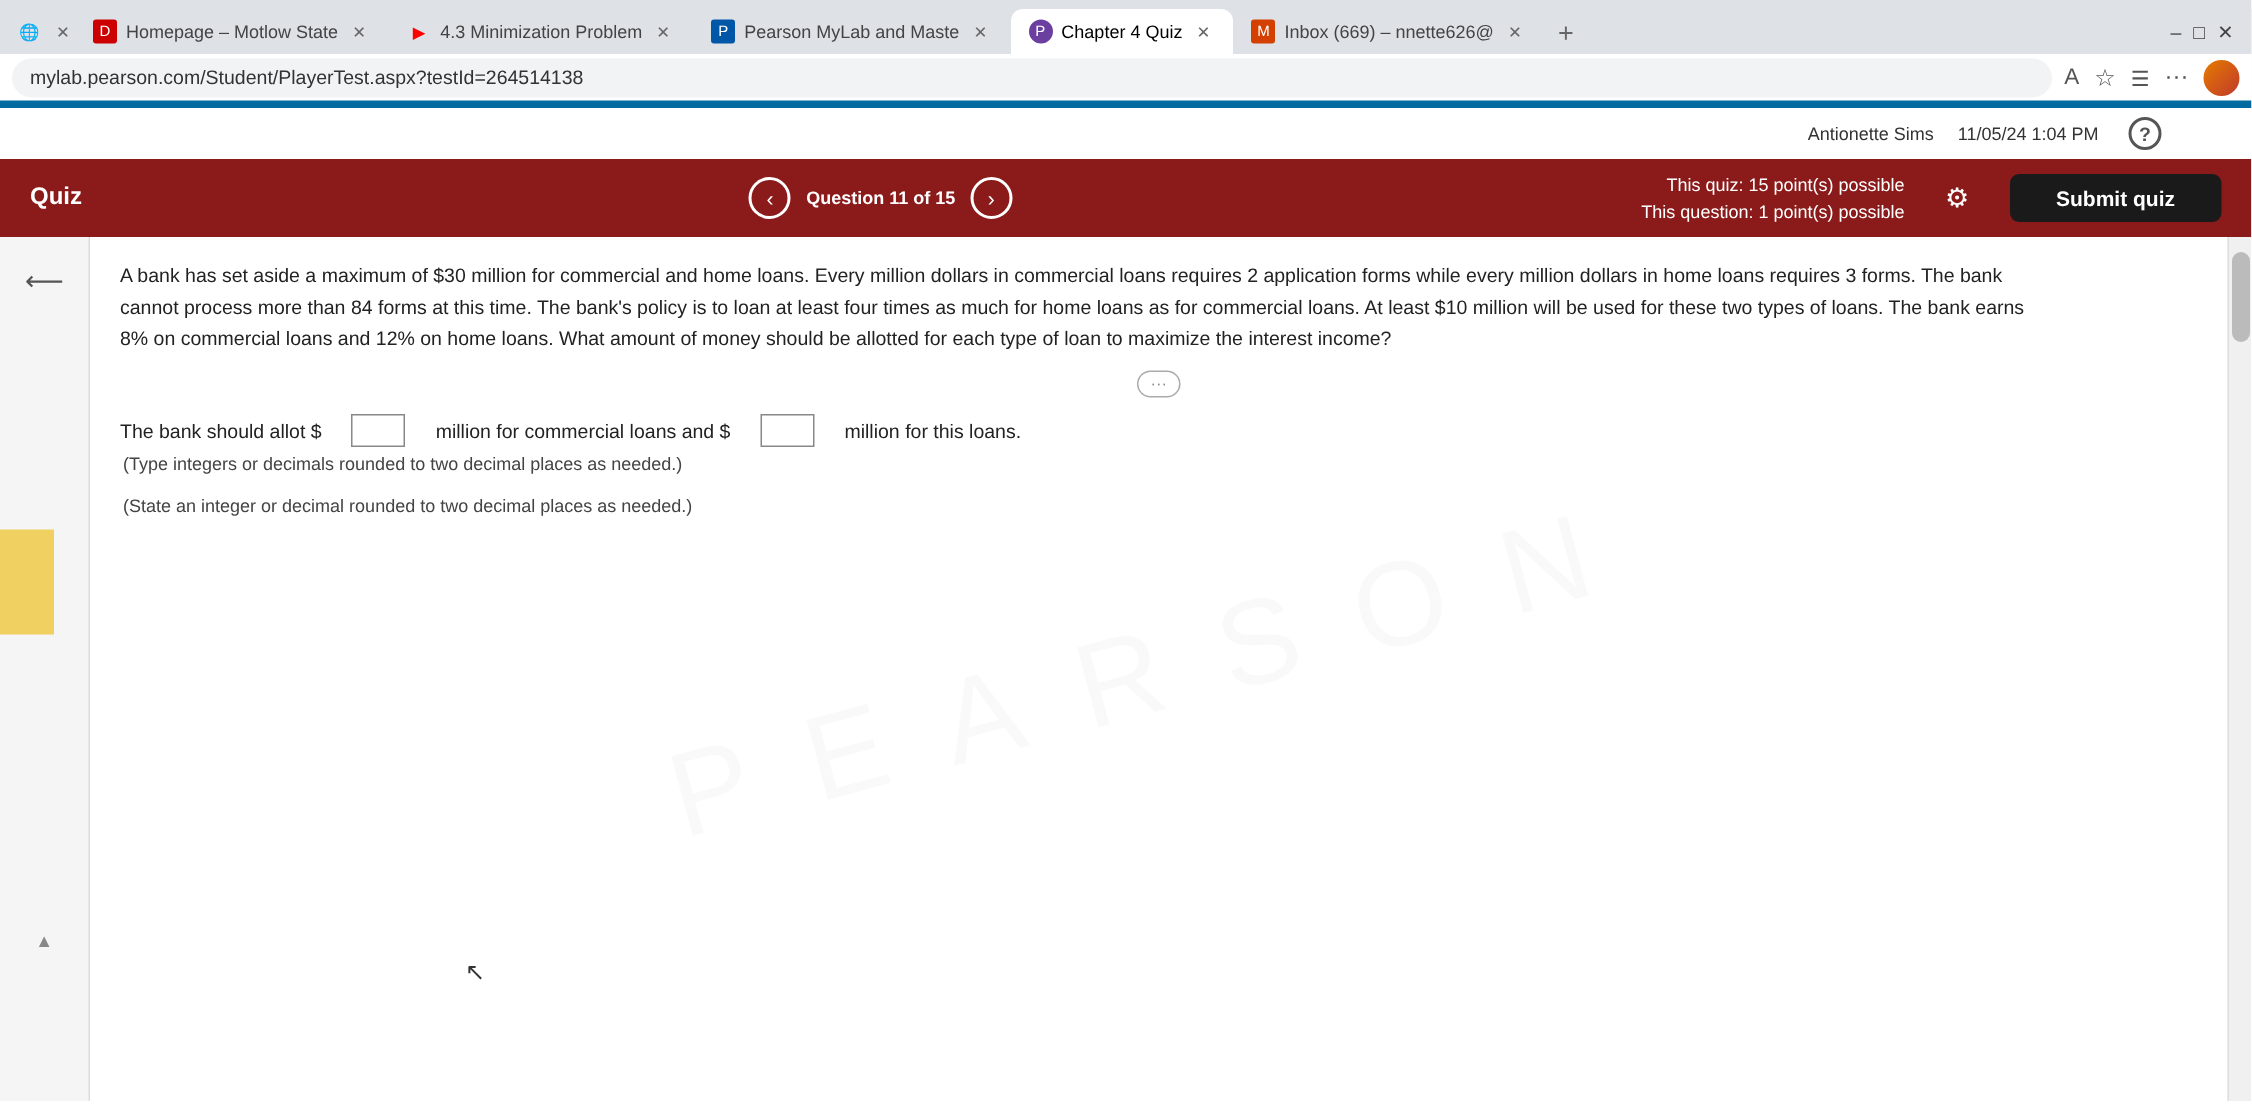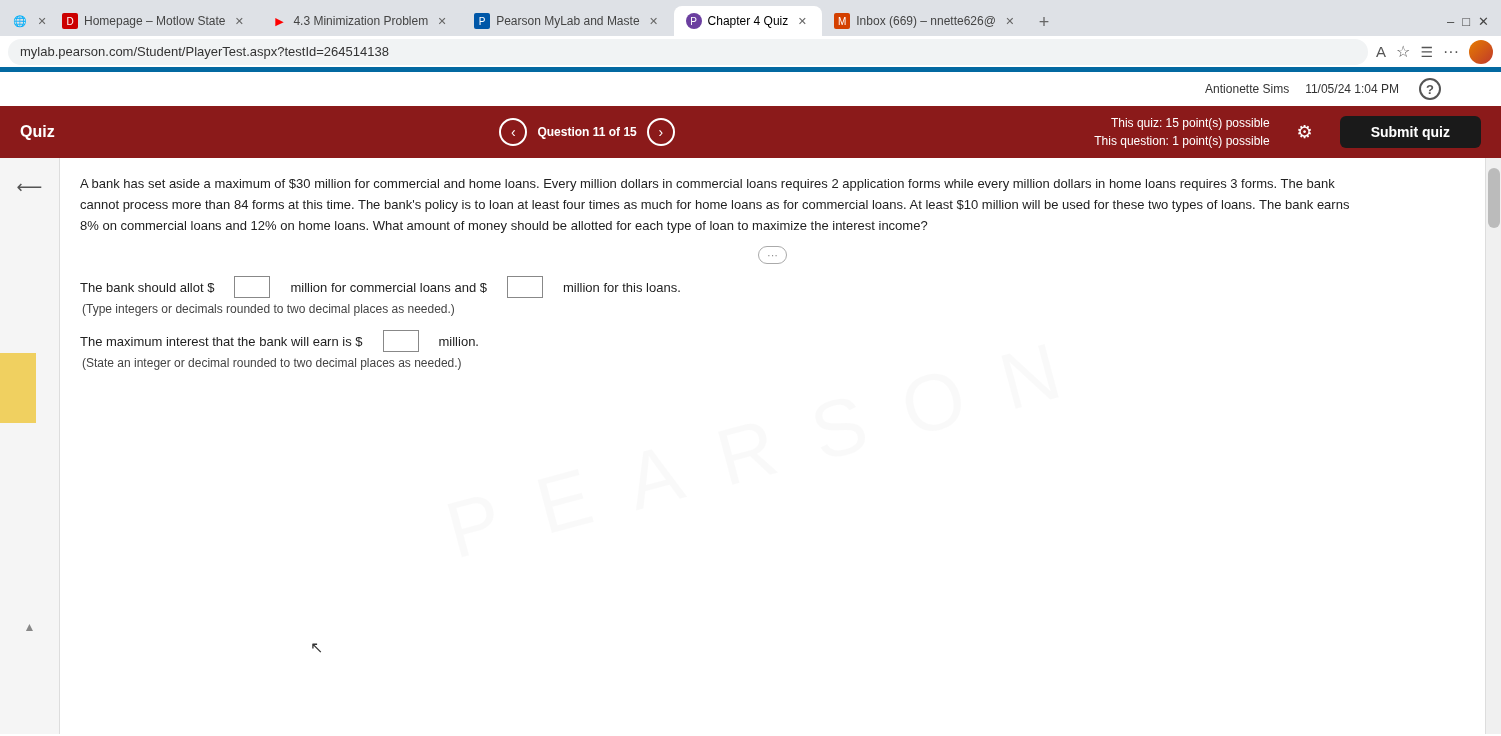--- a/index.html
+++ b/index.html
@@ -438,25 +438,20 @@
 
         <div class="answer-line">
           <span>The bank should allot $</span>
           <input class="answer-input" type="text" value="" style="">
           <span>million for commercial loans and $</span>
           <input class="answer-input" type="text" value="" style="">
           <span>million for this loans.</span>
         </div>
         <div class="hint-line">(Type integers or decimals rounded to two decimal places as needed.)</div>
 
-        <div class="answer-line">
-          <span>The maximum interest that the bank will earn is $</span>
-          <input class="answer-input" type="text" value="" style="">
-          <span>million.</span>
-        </div>
         <div class="hint-line">(State an integer or decimal rounded to two decimal places as needed.)</div>
 
       </div>
 
       <div style="position:absolute;left:250px;top:480px;pointer-events:none;">
         <span style="font-size:16px;color:#333;">↖</span>
       </div>
     </div>
 
     <div class="right-scrollbar">

